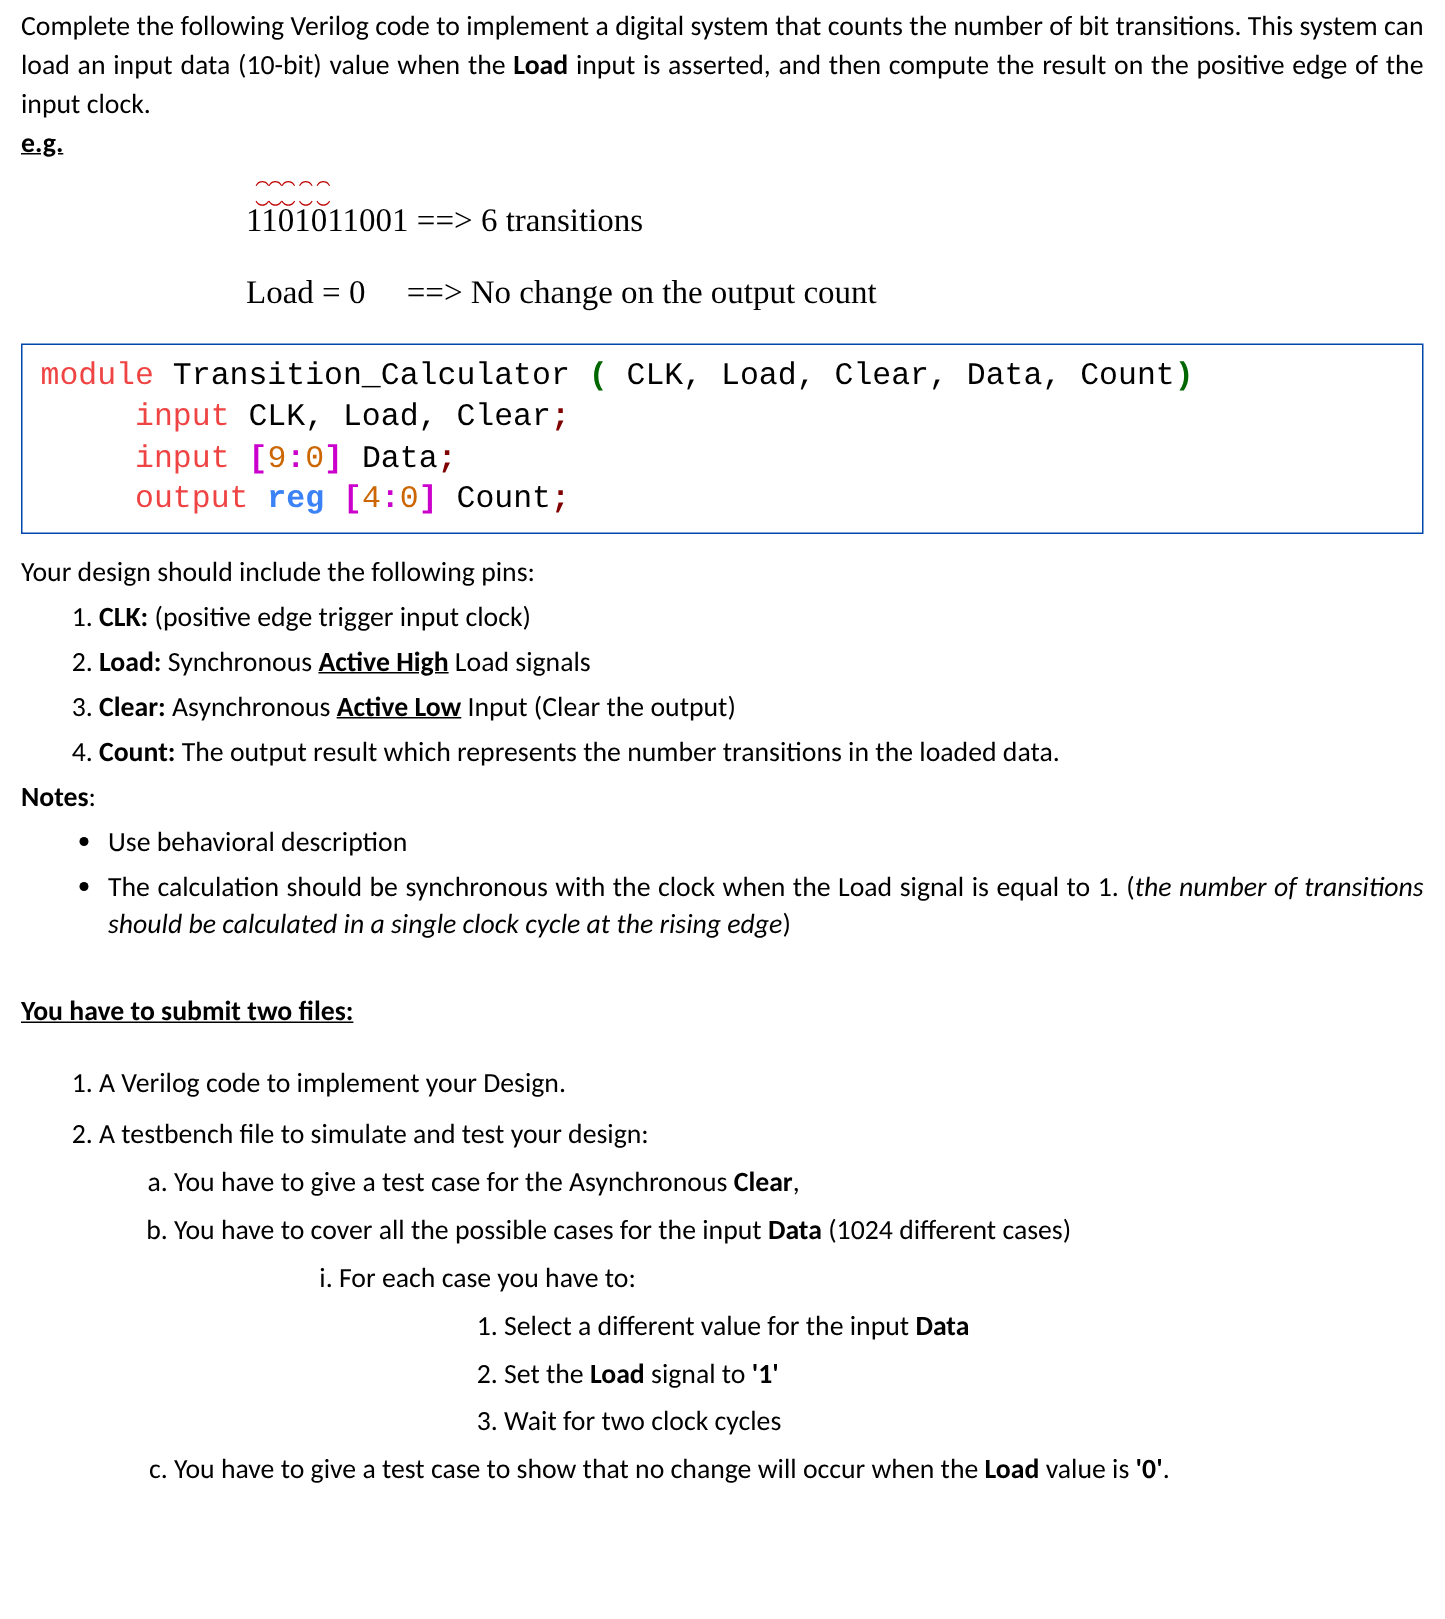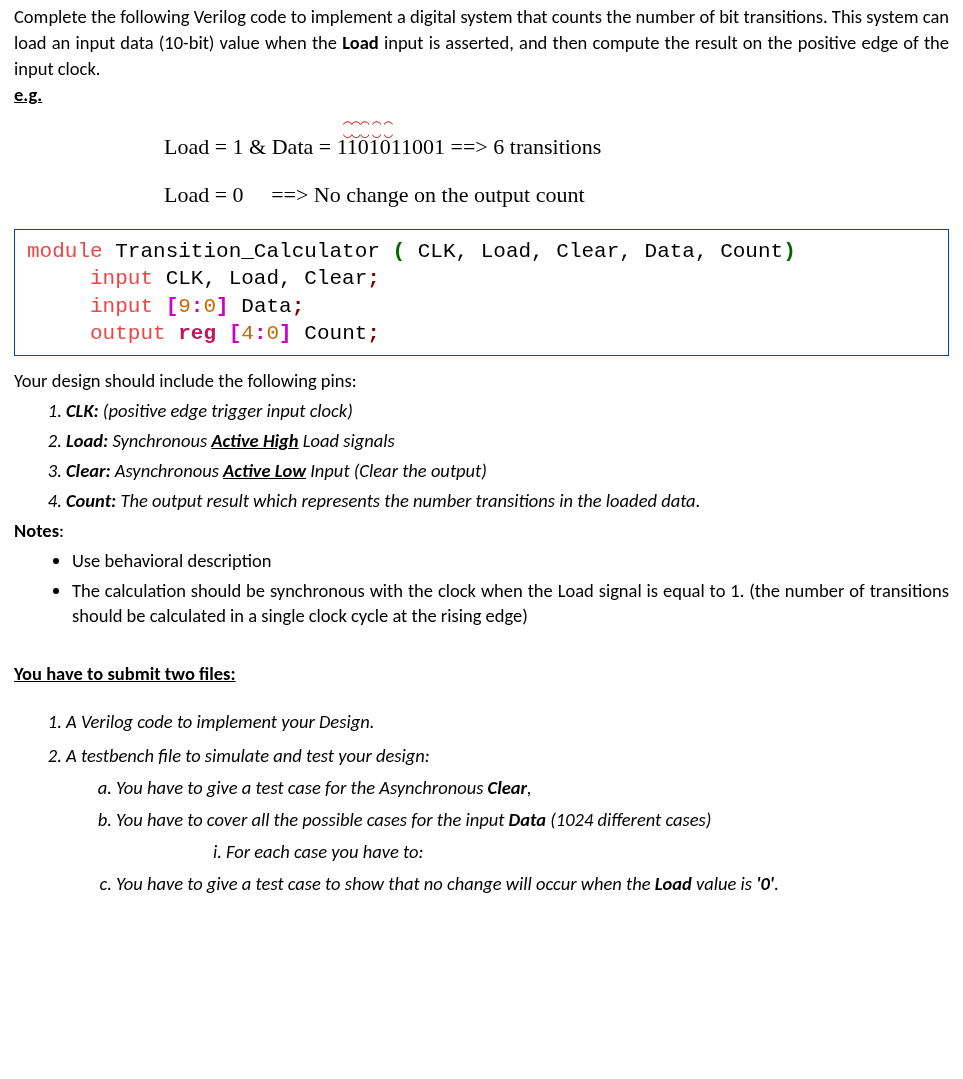--- a/index.html
+++ b/index.html
@@ -52,45 +52,44 @@
     padding: 8px 12px;
     margin: 10px 0 12px 0;
     font-family: 'Courier New', monospace;
     font-size: 21px;
     white-space: pre;
     line-height: 1.3;
   }
   .kw { color: #ef4444; font-weight: normal; }
   .num { color: #cc6600; }
   .brack { color: #cc00cc; font-weight: bold; }
-  .reg { color: #be185d; font-weight: bold; }
+  .reg { color: #3b82f6; font-weight: bold; }
   .paren { color: #006600; font-weight: bold; }
   .semi { color: #800000; font-weight: bold; }
   .section {
     margin: 4px 0;
   }
   ol.main {
     margin: 4px 0 4px 0;
     padding-left: 52px;
-    font-style: italic;
   }
   ol.main > li {
     margin: 4px 0;
   }
   ul.notes {
     margin: 4px 0;
     padding-left: 58px;
     list-style-type: disc;
   }
   ul.notes li {
     margin: 4px 0;
   }
   .ul { text-decoration: underline; margin-top: 32px; }
   .b { font-weight: bold; }
-  .i { }
+  .i { font-style: italic; }
   ol.sub-a {
     list-style-type: lower-alpha;
     padding-left: 50px;
     margin: 4px 0;
   }
   ol.sub-a > li { margin: 6px 0; }
   ol.sub-i {
     list-style-type: lower-roman;
     padding-left: 110px;
     margin: 4px 0;
@@ -110,21 +109,21 @@
 
 <div class="intro">
   <div class="just">
   <span>Complete the following Verilog code to implement a digital system that counts the number of bit transitions. This system can load an input data (10-bit) value when the </span><span class="b">Load</span><span> input is asserted, and then compute the result on the positive edge of the input clock.</span>
   </div>
   <span class="eg">e.g.</span>
 </div>
 
 <div class="example-block">
   <div class="example-line">
-    <span>Load = 1 &amp; Data  =  </span><span class="data-word"><span class="marks">&nbsp;&nbsp;⁐⁐⁐&nbsp;⁐&nbsp;⁐</span><span>1101011001</span></span><span> ==&gt;  6 transitions</span>
+    <span class="data-word"><span class="marks">&nbsp;&nbsp;⁐⁐⁐&nbsp;⁐&nbsp;⁐</span><span>1101011001</span></span><span> ==&gt;  6 transitions</span>
   </div>
   <div class="example-line">
     <span>Load = 0</span>&nbsp;&nbsp;&nbsp;&nbsp;&nbsp;<span>==&gt; No change on the output count</span>
   </div>
 </div>
 
 <div class="code-box"><span class="kw">module</span><span> Transition_Calculator </span><span class="paren">(</span><span> CLK, Load, Clear, Data, Count</span><span class="paren">)</span>
 <span>     </span><span class="kw">input</span><span> CLK, Load, Clear</span><span class="semi">;</span>
 <span>     </span><span class="kw">input</span><span class="brack"> [</span><span class="num">9</span><span class="brack">:</span><span class="num">0</span><span class="brack">]</span><span> Data</span><span class="semi">;</span>
 <span>     </span><span class="kw">output</span><span class="reg"> reg</span><span class="brack"> [</span><span class="num">4</span><span class="brack">:</span><span class="num">0</span><span class="brack">]</span><span> Count</span><span class="semi">;</span></div>
@@ -154,20 +153,25 @@
     <li>A Verilog code to implement your Design.</li>
     <li>
       <span>A testbench file to simulate and test your design:</span>
       <ol class="sub-a">
         <li><span>You have to give a test case for the Asynchronous </span><span class="b">Clear</span><span>,</span></li>
         <li>
           <span>You have to cover all the possible cases for the input </span><span class="b">Data</span><span> (1024 different cases)</span>
           <ol class="sub-i">
             <li>
               <span>For each case you have to:</span>
+              <ol class="sub-n">
+                <li><span>Select a different value for the input </span><span class="b">Data</span></li>
+                <li><span>Set the </span><span class="b">Load</span><span> signal to </span><span class="b">'1'</span></li>
+                <li>Wait for two clock cycles</li>
+              </ol>
             </li>
           </ol>
         </li>
         <li class="just"><span>You have to give a test case to show that no change will occur when the </span><span class="b">Load</span><span> value is </span><span class="b">'0'</span><span>.</span></li>
       </ol>
     </li>
   </ol>
 </div>
 
 </body></html>

